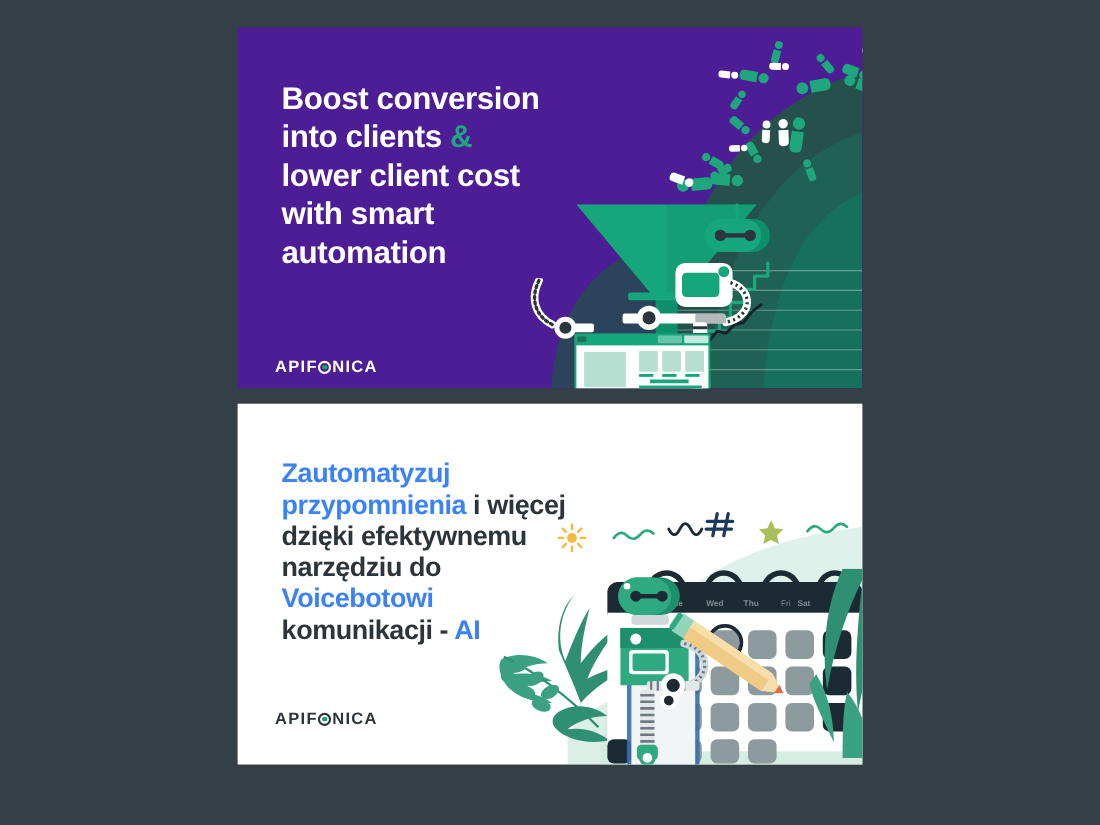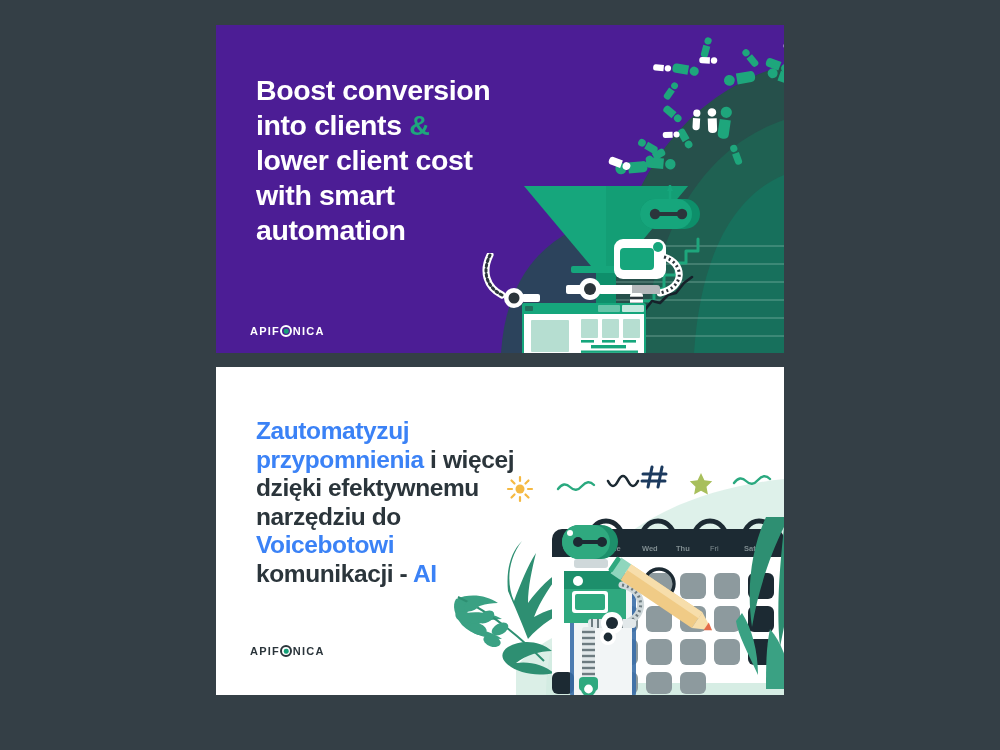--- a/index.html
+++ b/index.html
@@ -73,21 +73,21 @@
     letter-spacing: -0.4px;
   }
   .headline-light .line { display: block; white-space: nowrap; }
   .grn { color: #3b82f6; }
 
   
   .logo {
     position: absolute;
     display: flex;
     align-items: center;
-    font-size: 11px;
+    font-size: 15px;
     font-weight: bold;
     letter-spacing: 1.2px;
   }
   .logo-dark-pos { left: 34px; top: 300px; color: #ffffff; }
   .logo .seg { display: inline-block; }
   .logo-o {
     display: inline-block;
     position: relative;
     width: 12px; height: 12px;
     border: 2px solid currentColor;
@@ -438,21 +438,21 @@
           <rect x="0" y="143" width="22" height="22" rx="6"></rect>
         </g>
         <circle cx="107" cy="55" r="15" fill="none" stroke="#1c2a33" stroke-width="3.4"></circle>
       </svg>
 
       <div class="art" style="left:336px;top:162px;width:232px;height:38px;display:flex;align-items:center;padding-left:22px;box-sizing:border-box;">
         <span style="width:34px;color:#7f8c90;font-size:7.5px;font-weight:bold;">Mon</span>
         <span style="width:34px;color:#7f8c90;font-size:7.5px;font-weight:bold;">Tue</span>
         <span style="width:34px;color:#7f8c90;font-size:7.5px;font-weight:bold;">Wed</span>
         <span style="width:34px;color:#7f8c90;font-size:7.5px;font-weight:bold;">Thu</span>
-        <span style="width:34px;color:#7f8c90;font-size:7.5px;font-weight:normal;">Fri</span>
+        <span style="width:15px;color:#7f8c90;font-size:7.5px;font-weight:normal;">Fri</span>
         <span style="width:34px;color:#7f8c90;font-size:7.5px;font-weight:bold;">Sat</span>
       </div>
 
       <svg class="art" style="left:332px;top:152px" width="116" height="178" viewBox="0 0 116 178">
         <rect x="22" y="58" width="66" height="120" rx="4" fill="#3a6ea8" opacity="0.9"></rect>
         <rect x="26" y="62" width="58" height="116" rx="3" fill="#f2f5f6"></rect>
         <rect x="14" y="6" width="56" height="34" rx="17" fill="#1d8f6b"></rect>
         <rect x="14" y="6" width="48" height="34" rx="17" fill="#2fa97f"></rect>
         <circle cx="22" cy="14" r="3" fill="#ffffff"></circle>
         <circle cx="30" cy="23" r="5" fill="#1c2a33"></circle>

